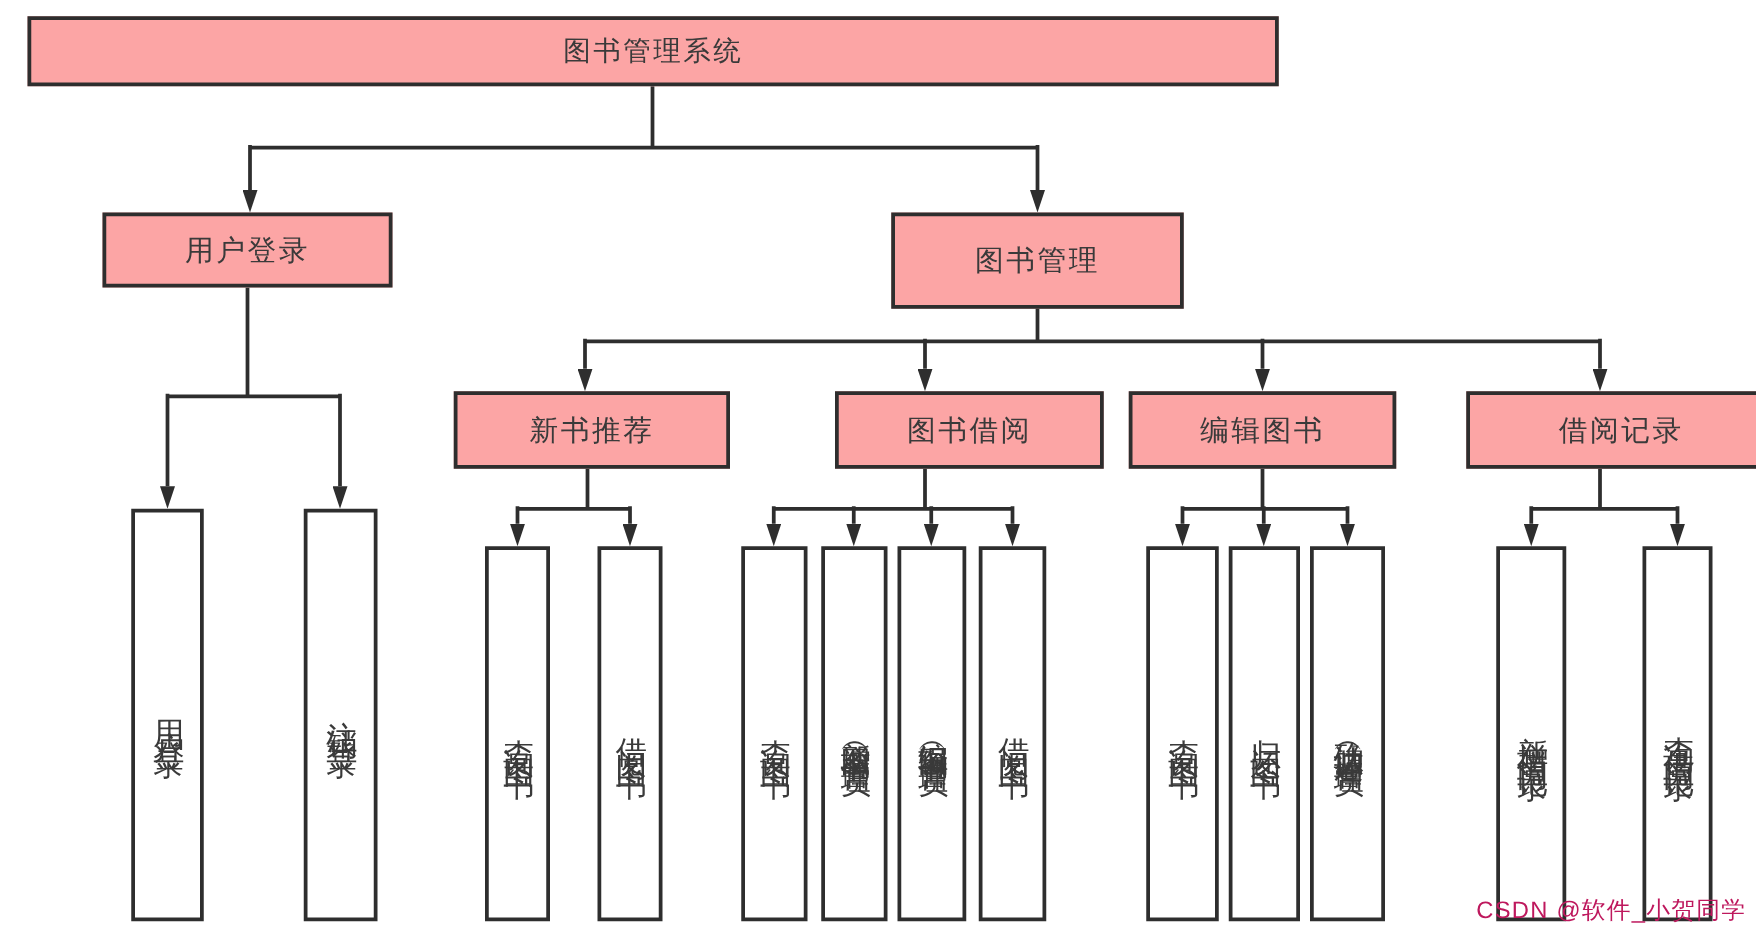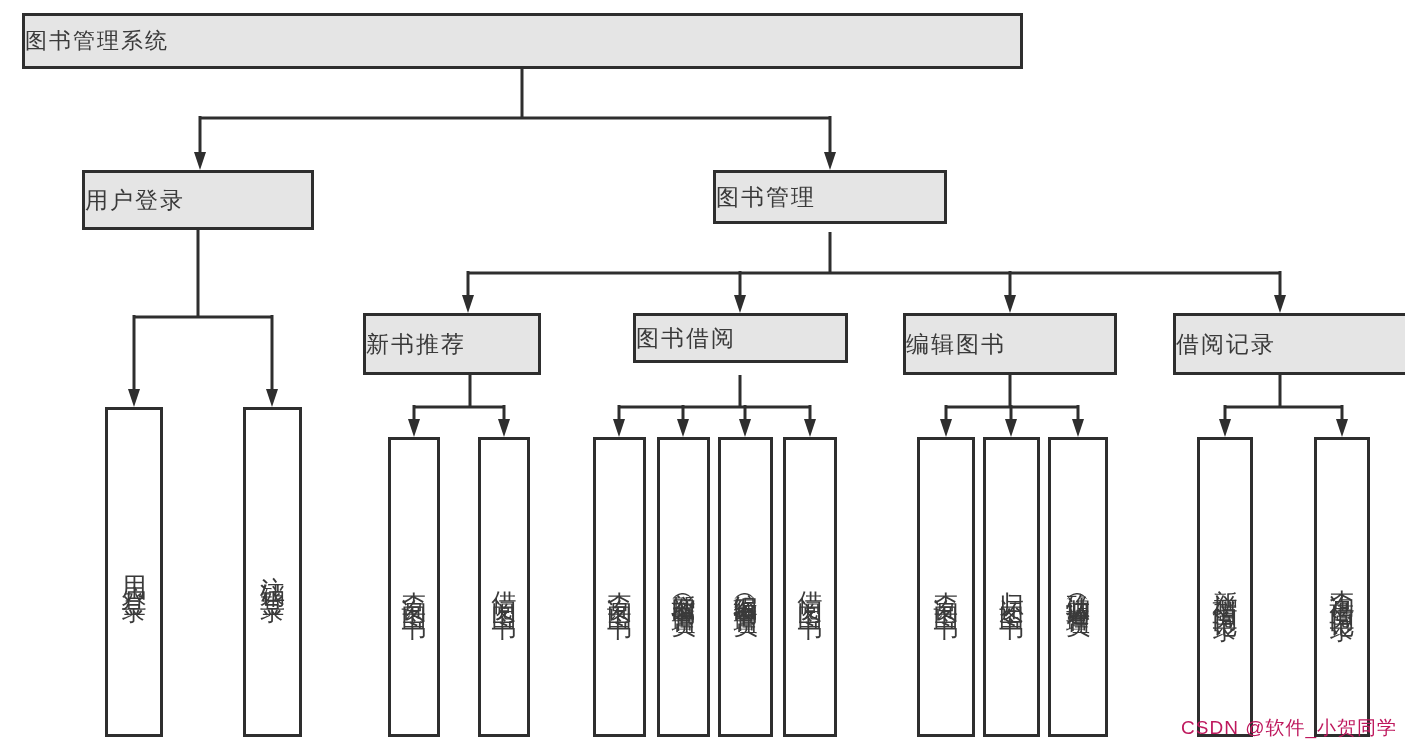--- a/index.html
+++ b/index.html
@@ -12,22 +12,22 @@
     width:1405px;height:747px;
     background:#ffffff;
     font-family:"Liberation Sans","DejaVu Sans",sans-serif;
     overflow:hidden;
   }
   #wires{position:absolute;left:0;top:0;width:1405px;height:747px;}
   .hbox{
     position:absolute;
     box-sizing:border-box;
     border:3px solid var(--line);
-    background:#e5e5e5;
-    display:flex;align-items:center;
+    background:#fca5a5;
+    display:flex;align-items:center;justify-content:center;
   }
   .hlabel{
     color:var(--text);
     font-size:23px;
     letter-spacing:2px;
     white-space:nowrap;
   }
   .root-label{font-size:22px;}
   .vbox{
     position:absolute;
@@ -103,28 +103,28 @@
     </g>
   </svg>
 
   <div class="hbox" style="left:22px;top:13px;width:1001px;height:56px">
     <span class="hlabel root-label">图书管理系统</span>
   </div>
 
   <div class="hbox" style="left:82px;top:170px;width:232px;height:60px">
     <span class="hlabel">用户登录</span>
   </div>
-  <div class="hbox" style="left:713px;top:170px;width:234px;height:54px">
+  <div class="hbox" style="left:713px;top:170px;width:234px;height:77px">
     <span class="hlabel">图书管理</span>
   </div>
 
-  <div class="hbox" style="left:363px;top:313px;width:178px;height:62px">
+  <div class="hbox" style="left:363px;top:313px;width:221px;height:62px">
     <span class="hlabel">新书推荐</span>
   </div>
-  <div class="hbox" style="left:633px;top:313px;width:215px;height:50px">
+  <div class="hbox" style="left:668px;top:313px;width:215px;height:62px">
     <span class="hlabel">图书借阅</span>
   </div>
   <div class="hbox" style="left:903px;top:313px;width:214px;height:62px">
     <span class="hlabel">编辑图书</span>
   </div>
   <div class="hbox" style="left:1173px;top:313px;width:248px;height:62px">
     <span class="hlabel">借阅记录</span>
   </div>
 
   <div class="vbox" style="left:105px;top:407px;width:58px;height:330px">

